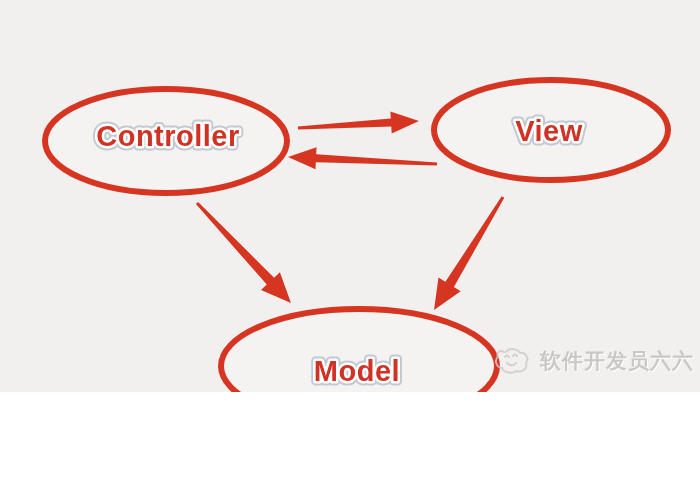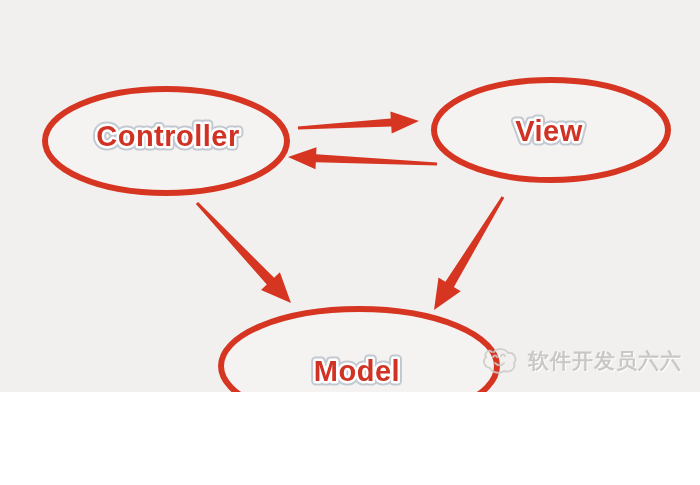--- a/index.html
+++ b/index.html
@@ -37,21 +37,21 @@
     fill: #ffffff;
     stroke: #c2c9d0;
     stroke-width: 9px;
   }
   .node-label {
     stroke: #ffffff;
     stroke-width: 5px;
   }
   .watermark {
     position: absolute;
-    right: 18px;
+    right: 6px;
     bottom: 14px;
     display: flex;
     align-items: center;
     gap: 6px;
   }
   .wm-icon { display: block; opacity: 0.85; }
   .wm-text {
     font-size: 21px;
     font-weight: bold;
     letter-spacing: 1px;

